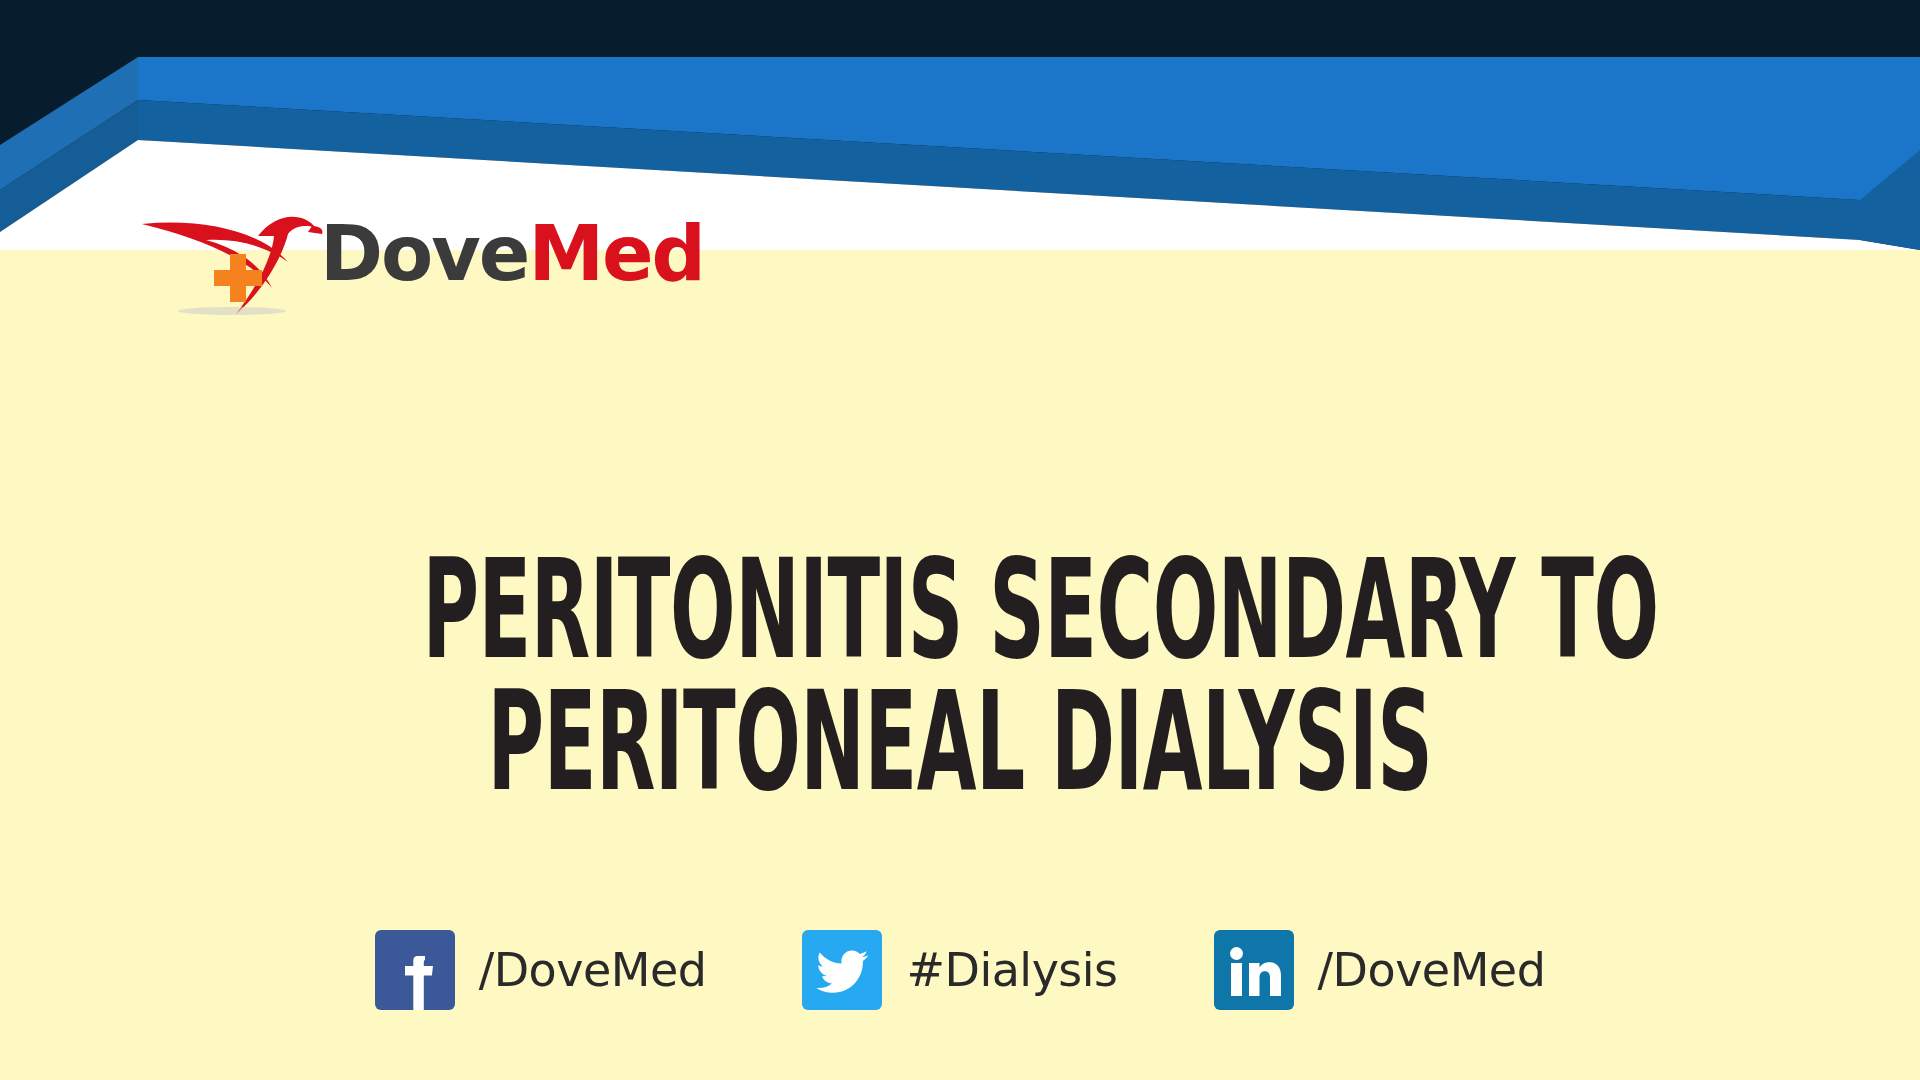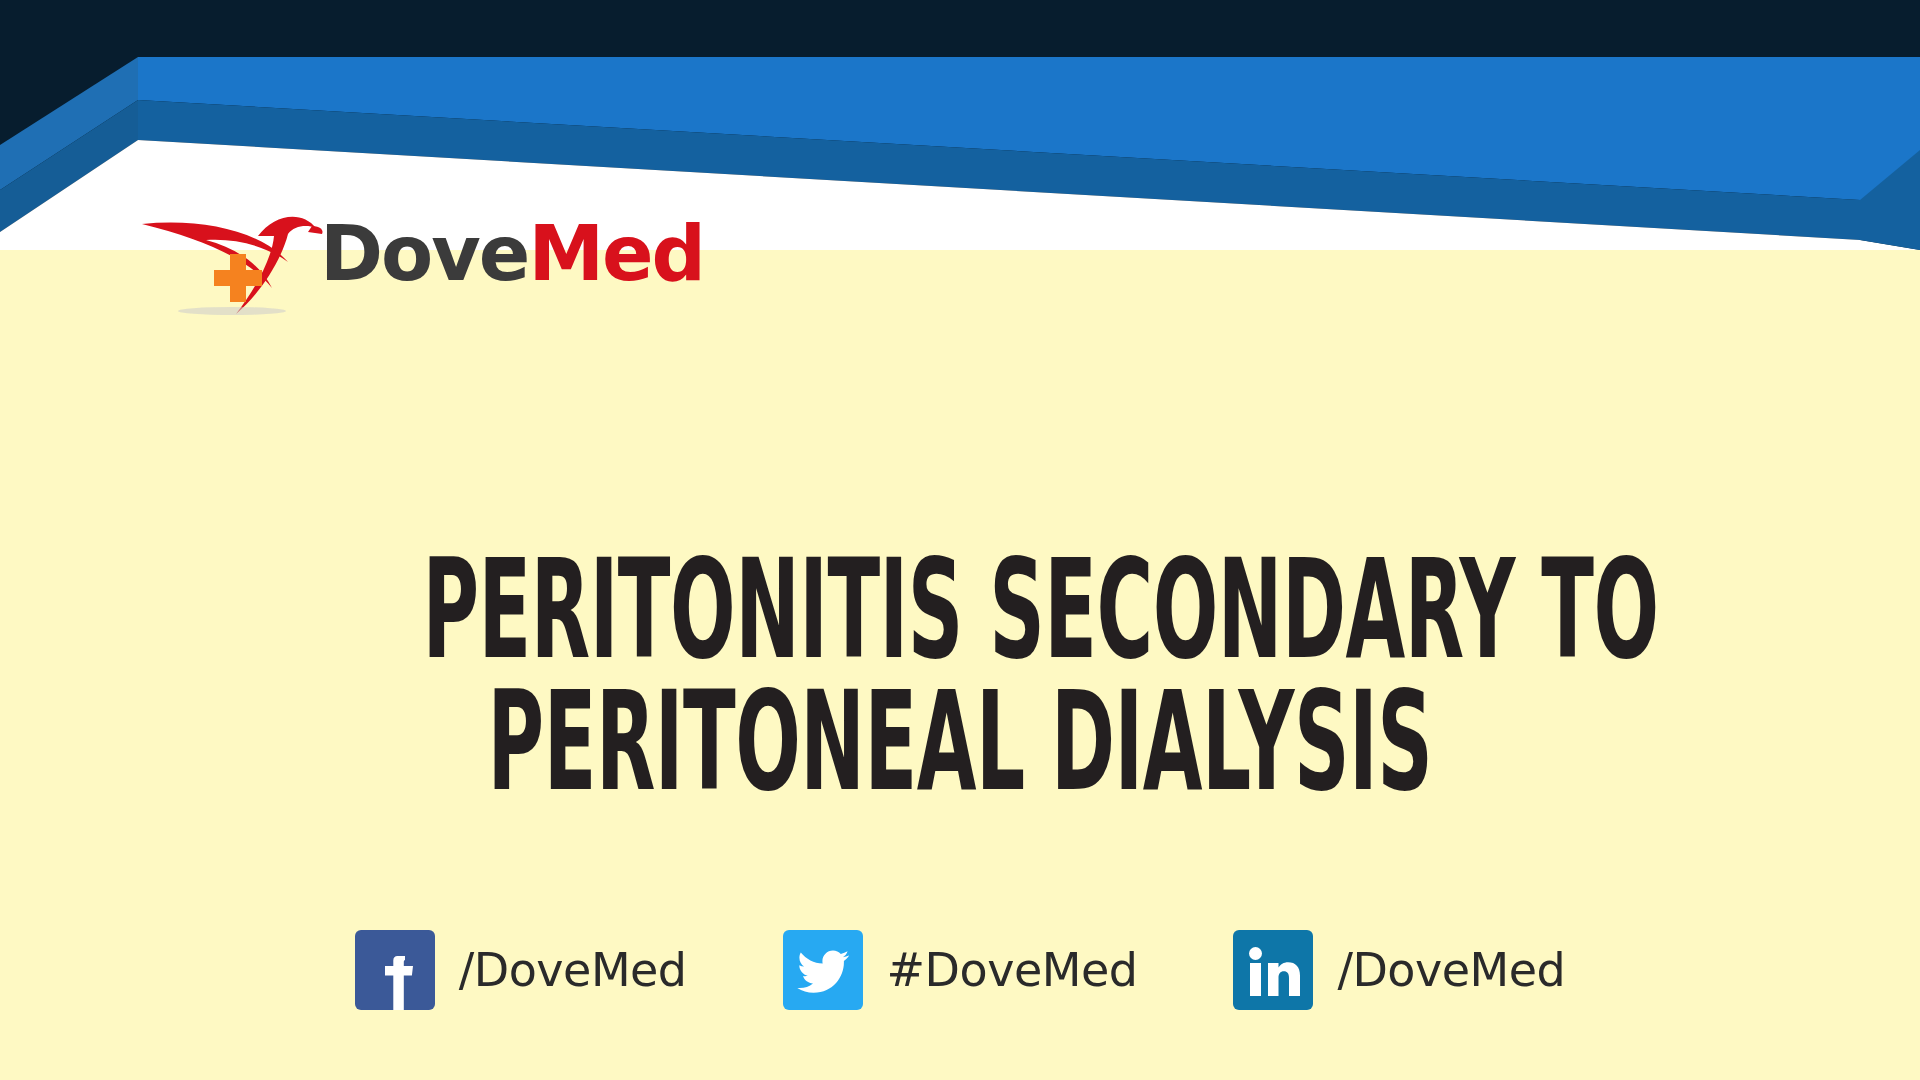--- a/index.html
+++ b/index.html
@@ -189,21 +189,21 @@
       <span class="social-icon icon-twitter">
         <svg width="80" height="80" viewBox="0 0 80 80" xmlns="http://www.w3.org/2000/svg" aria-hidden="true">
           <path d="M66 25.6 c-1.9 .9 -4 1.4 -6.1 1.7 2.2 -1.3 3.9 -3.5 4.7 -6 -2.1 1.2 -4.4 2.1 -6.8 2.6
                    -1.9 -2.1 -4.7 -3.4 -7.8 -3.4 -5.9 0 -10.6 4.8 -10.6 10.7 0 .8 .1 1.7 .3 2.4
                    -8.8 -.4 -16.6 -4.7 -21.9 -11.2 -1 1.6 -1.4 3.4 -1.4 5.3 0 3.7 1.9 7 4.7 8.9
                    -1.7 -.1 -3.4 -.6 -4.8 -1.4 v .1 c0 5.2 3.7 9.5 8.5 10.5 -.9 .2 -1.8 .4 -2.8 .4
                    -.7 0 -1.3 -.1 -2 -.2 1.4 4.2 5.3 7.3 10 7.4 -3.6 2.9 -8.2 4.6 -13.2 4.6 -.9 0 -1.7 0 -2.5 -.1
                    4.7 3 10.3 4.8 16.3 4.8 19.6 0 30.3 -16.2 30.3 -30.3 l0 -1.4 c2.1 -1.5 3.9 -3.4 5.3 -5.5 z" fill="#ffffff"></path>
         </svg>
       </span>
-      <span class="social-handle">#DoveMed</span>
+      <span class="social-handle">#Dialysis</span>
     </div>
 
     <div class="social-item">
       <span class="social-icon icon-linkedin">
         <svg width="80" height="80" viewBox="0 0 80 80" xmlns="http://www.w3.org/2000/svg" aria-hidden="true">
           <rect x="17" y="33" width="11" height="33" fill="#ffffff"></rect>
           <circle cx="22.5" cy="23.5" r="6.5" fill="#ffffff"></circle>
           <path d="M35 33 h10.5 v4.6 c1.8 -3.1 5.2 -5.3 9.6 -5.3 7.4 0 11.9 4.6 11.9 13.2 V66 H56 V47.9
                    c0 -4.3 -1.7 -6.6 -5.1 -6.6 -3.6 0 -5.4 2.4 -5.4 6.6 V66 H35 z" fill="#ffffff"></path>
         </svg>

